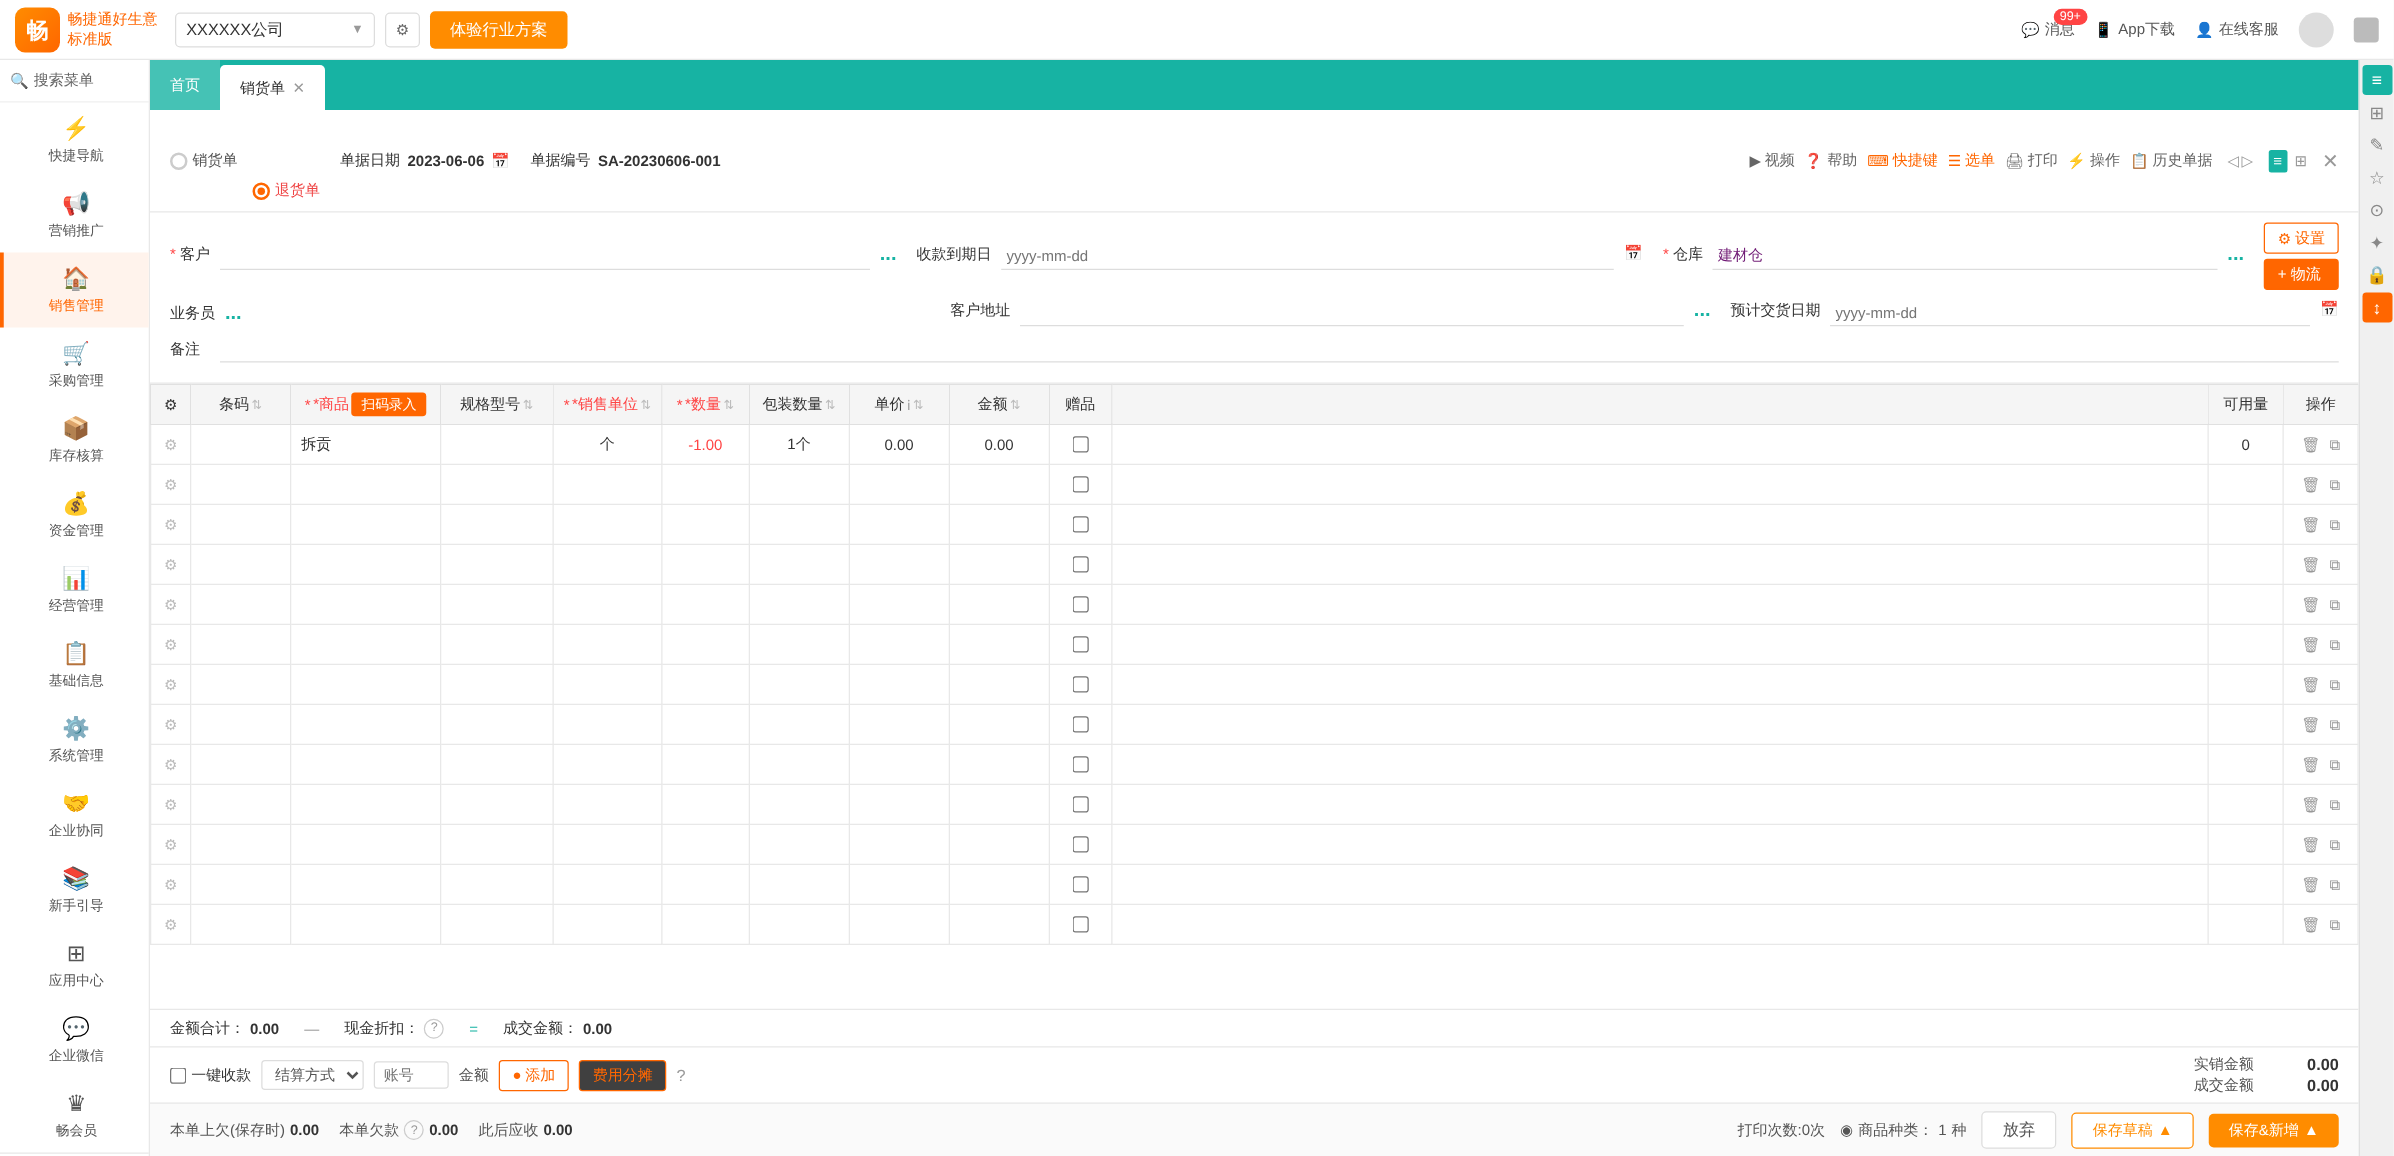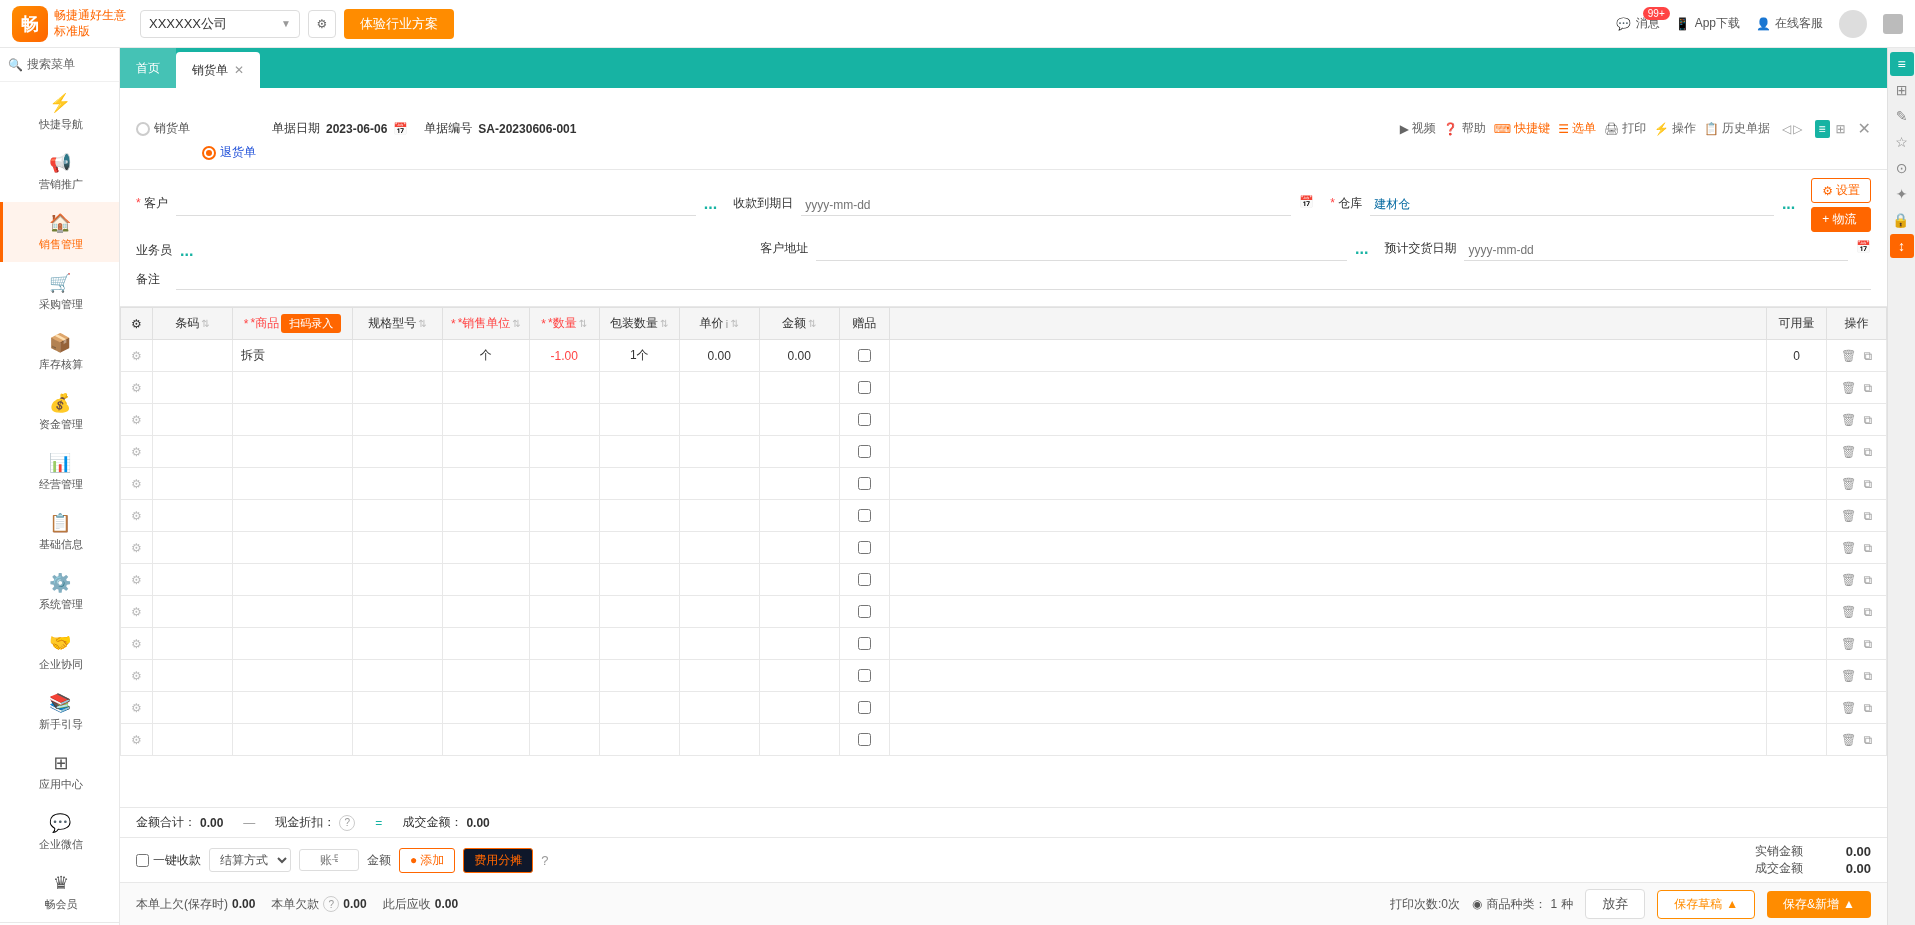--- a/index.html
+++ b/index.html
@@ -38,38 +38,38 @@
     .tab-item { display: flex; align-items: center; padding: 0 16px; cursor: pointer; color: rgba(255,255,255,0.8); gap: 6px; font-size: 13px; }
     .tab-item.active { background: #fff; color: #333; border-radius: 4px 4px 0 0; margin-top: 4px; }
     .tab-home { background: rgba(255,255,255,0.2); color: white; }
     .tab-close { font-size: 12px; color: #999; cursor: pointer; }
 
     
     .form-container { background: #fff; flex: 1; display: flex; flex-direction: column; overflow: hidden; }
     .form-header { padding: 8px 16px; border-bottom: 1px solid #e8e8e8; display: flex; align-items: center; gap: 16px; flex-shrink: 0; }
     .radio-group { display: flex; align-items: center; gap: 12px; }
     .radio-item { display: flex; align-items: center; gap: 4px; cursor: pointer; color: #555; }
-    .radio-item.active { color: #1d4ed8; margin-top: 48px; }
+    .radio-item.active { color: #ef4444; margin-top: 48px; }
     .radio-dot { width: 14px; height: 14px; border-radius: 50%; border: 2px solid #ccc; display: flex; align-items: center; justify-content: center; }
     .radio-dot.active { border-color: #ff6600; }
     .radio-dot.active::after { content: ''; width: 6px; height: 6px; border-radius: 50%; background: #ff6600; }
     .date-field { display: flex; align-items: center; gap: 6px; color: #333; font-size: 13px; }
     .date-icon { color: #17b3a3; }
     .form-actions { margin-left: auto; display: flex; align-items: center; gap: 8px; }
     .action-item { display: flex; align-items: center; gap: 3px; color: #666; cursor: pointer; font-size: 12px; }
     .action-item.orange { color: #ff6600; }
     .close-form-btn { color: #999; cursor: pointer; font-size: 16px; }
 
     
     .fields-section { padding: 8px 16px; border-bottom: 1px solid #e8e8e8; flex-shrink: 0; }
     .fields-row { display: flex; align-items: center; gap: 16px; margin-bottom: 8px; }
     .field-group { display: flex; align-items: flex-start; gap: 8px; flex: 1; }
     .field-label { color: #333; white-space: nowrap; font-size: 12px; }
     .field-required { color: #ff4444; }
-    .field-input { flex: 1; border: none; border-bottom: 1px solid #ddd; padding: 3px 4px; outline: none; color: #0369a1; font-size: 12px; }
+    .field-input { flex: 1; border: none; border-bottom: 1px solid #ddd; padding: 3px 4px; outline: none; color: #701a75; font-size: 12px; }
     .field-dots { color: #17b3a3; cursor: pointer; font-size: 16px; font-weight: bold; }
     .field-cal-icon { color: #17b3a3; cursor: pointer; }
     .side-buttons { display: flex; flex-direction: column; gap: 4px; margin-left: auto; }
     .side-btn { border: 1px solid #ff6600; color: #ff6600; border-radius: 3px; padding: 3px 10px; cursor: pointer; font-size: 12px; background: #fff; display: flex; align-items: center; gap: 3px; }
     .side-btn.orange-bg { background: #ff6600; color: white; }
 
     
     .table-container { flex: 1; overflow: auto; }
     table { width: 100%; border-collapse: collapse; }
     thead th { background: #f5f5f5; border: 1px solid #e0e0e0; padding: 6px 8px; text-align: center; color: #333; font-weight: normal; white-space: nowrap; position: sticky; top: 0; z-index: 2; }
@@ -88,24 +88,24 @@
     .dash-sep { color: #999; margin: 0 4px; }
     .eq-sep { color: #17b3a3; margin: 0 4px; }
     .q-icon { width: 16px; height: 16px; border-radius: 50%; border: 1px solid #ccc; display: flex; align-items: center; justify-content: center; font-size: 10px; color: #999; cursor: pointer; }
 
     
     .payment-bar { padding: 5px 16px; border-top: 1px solid #e8e8e8; display: flex; align-items: center; gap: 8px; background: #fff; flex-shrink: 0; }
     .one-click-pay { display: flex; align-items: center; gap: 4px; }
     .pay-checkbox { width: 13px; height: 13px; }
     .pay-label { font-size: 12px; color: #333; }
     .pay-select { border: 1px solid #ddd; border-radius: 3px; padding: 3px 6px; font-size: 12px; color: #555; background: #fff; cursor: pointer; }
-    .pay-input { border: 1px solid #ddd; border-radius: 3px; padding: 3px 20px; font-size: 12px; width: 60px; }
+    .pay-input { border: 1px solid #ddd; border-radius: 3px; padding: 3px 7px; font-size: 12px; width: 60px; }
     .add-btn { background: #fff; border: 1px solid #ff6600; color: #ff6600; border-radius: 3px; padding: 3px 10px; cursor: pointer; font-size: 12px; display: flex; align-items: center; gap: 3px; }
     .fee-split-btn { background: #fff3ec; border: 1px solid #ff8c00; color: #ff6600; border-radius: 3px; padding: 3px 10px; cursor: pointer; font-size: 12px; }
-    .fee-split-btn.active { background: #0f172a; border-color: #ff6600; }
+    .fee-split-btn.active { background: #404040; border-color: #ff6600; }
     .right-summary { margin-left: auto; text-align: right; }
     .summary-row { display: flex; justify-content: flex-end; align-items: center; gap: 8px; font-size: 12px; color: #555; }
     .summary-val { font-size: 13px; font-weight: bold; color: #333; min-width: 60px; text-align: right; }
 
     
     .bottom-bar { padding: 6px 16px; border-top: 1px solid #e8e8e8; background: #fafafa; display: flex; align-items: center; gap: 16px; flex-shrink: 0; }
     .bottom-stat { display: flex; align-items: center; gap: 4px; font-size: 12px; color: #555; }
     .bottom-stat-val { color: #333; font-weight: bold; }
     .bottom-right { margin-left: auto; display: flex; align-items: center; gap: 12px; }
     .print-info { font-size: 12px; color: #555; }

